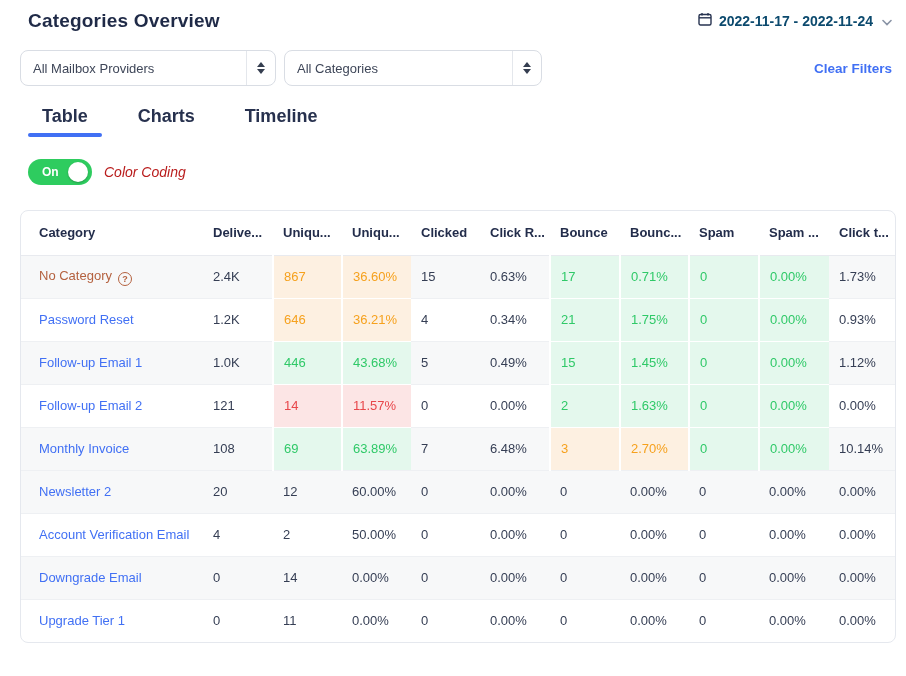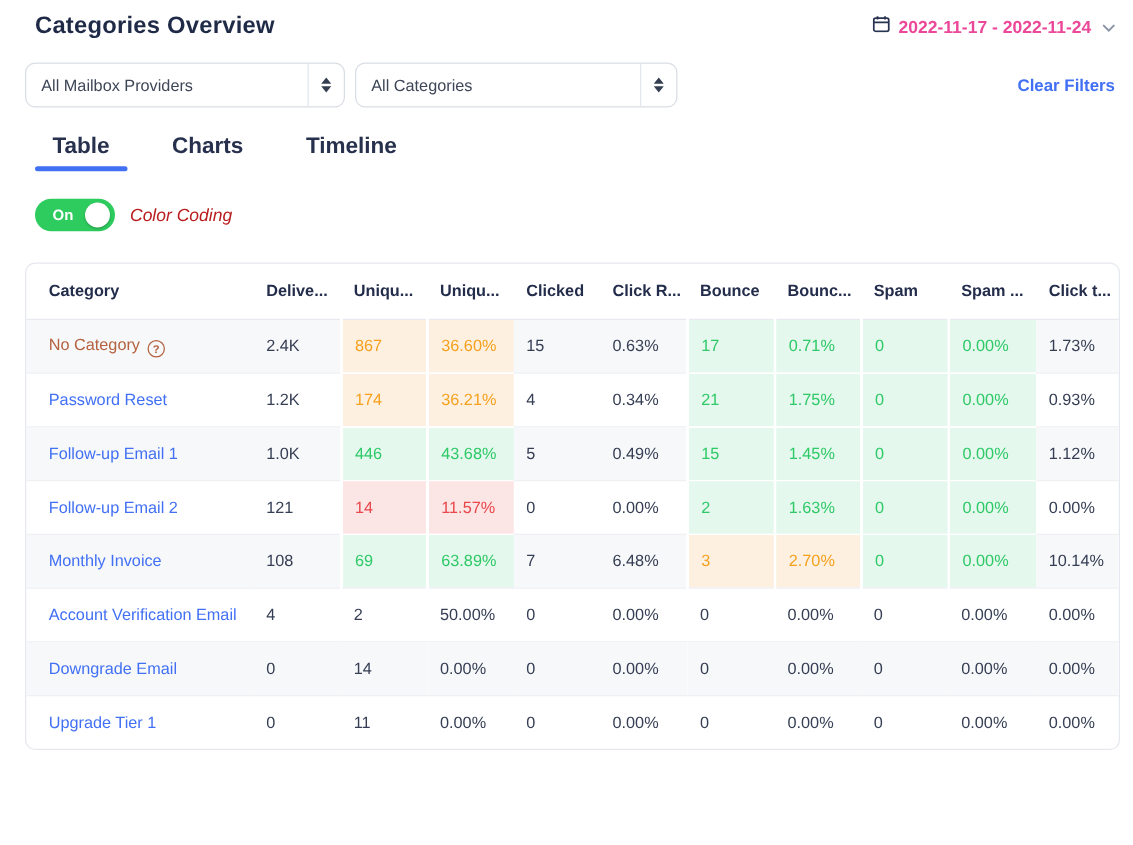--- a/index.html
+++ b/index.html
@@ -4,21 +4,21 @@
 <style>
   * { margin:0; padding:0; box-sizing:border-box; }
   html,body { width:906px; height:676px; overflow:hidden; background:#fff;
     font-family:"Liberation Sans", sans-serif; color:#333c52; }
 
   
   .topbar { display:flex; justify-content:space-between; align-items:flex-start;
     padding:10px 14px 0 28px; }
   .page-title { font-size:19px; font-weight:700; color:#1f2a47; letter-spacing:.2px; }
   .date-range { display:flex; align-items:center; gap:7px; font-size:14px; font-weight:700;
-    color:#ec4899; cursor:pointer; padding-top:2px; }
+    color:#0c4a6e; cursor:pointer; padding-top:2px; }
   .date-range .chev { margin-left:2px; }
 
   
   .filters { display:flex; align-items:center; gap:8px; margin:18px 10px 0 20px; }
   .select { display:flex; align-items:center; justify-content:space-between;
     width:264px; height:36px; border:1px solid #d9dde4; border-radius:8px; background:#fff;
     padding:0 0 0 12px; font-size:13px; color:#3e4658; cursor:pointer; }
   .select .arrows { display:flex; align-items:center; align-self:stretch;
     border-left:1px solid #e4e7ec; padding:0 10px; margin-left:8px; }
   .caretbox { display:flex; flex-direction:column; gap:2px; }
@@ -169,21 +169,21 @@
           <td>0.63%</td>
           <td class="c-green">17</td>
           <td class="c-green">0.71%</td>
           <td class="c-green">0</td>
           <td class="c-green">0.00%</td>
           <td>1.73%</td>
         </tr>
         <tr>
           <td><span class="link">Password Reset</span></td>
           <td>1.2K</td>
-          <td class="c-orange">174</td>
+          <td class="c-orange">646</td>
           <td class="c-orange">36.21%</td>
           <td>4</td>
           <td>0.34%</td>
           <td class="c-green">21</td>
           <td class="c-green">1.75%</td>
           <td class="c-green">0</td>
           <td class="c-green">0.00%</td>
           <td>0.93%</td>
         </tr>
         <tr class="stripe">
@@ -218,20 +218,33 @@
           <td class="c-green">69</td>
           <td class="c-green">63.89%</td>
           <td>7</td>
           <td>6.48%</td>
           <td class="c-orange">3</td>
           <td class="c-orange">2.70%</td>
           <td class="c-green">0</td>
           <td class="c-green">0.00%</td>
           <td>10.14%</td>
         </tr>
+        <tr class="stripe">
+          <td><span class="link">Newsletter 2</span></td>
+          <td>20</td>
+          <td>12</td>
+          <td>60.00%</td>
+          <td>0</td>
+          <td>0.00%</td>
+          <td>0</td>
+          <td>0.00%</td>
+          <td>0</td>
+          <td>0.00%</td>
+          <td>0.00%</td>
+        </tr>
         <tr>
           <td><span class="link">Account Verification Email</span></td>
           <td>4</td>
           <td>2</td>
           <td>50.00%</td>
           <td>0</td>
           <td>0.00%</td>
           <td>0</td>
           <td>0.00%</td>
           <td>0</td>

